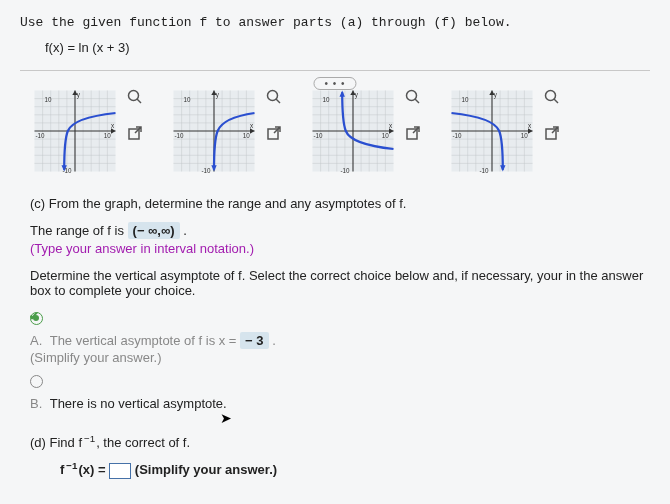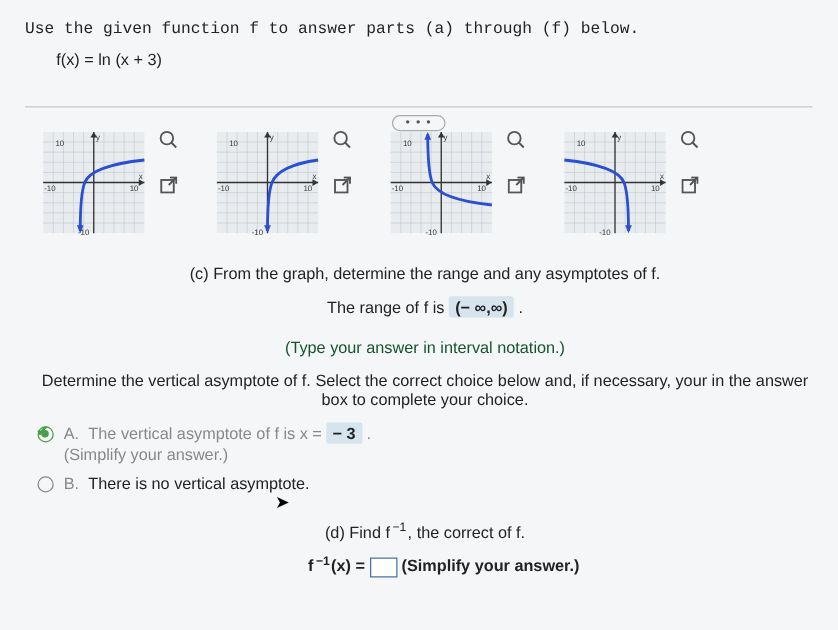--- a/index.html
+++ b/index.html
@@ -6,37 +6,37 @@
     margin: 0;
     padding: 15px 20px;
     font-family: Arial, sans-serif;
     font-size: 13px;
     color: #222;
     background: #f5f6f7;
     width: 670px;
     box-sizing: border-box;
   }
   .header-text { margin-bottom: 10px; font-family: Liberation Mono, monospace; }
-  .func-def { margin-left: 25px; margin-bottom: 30px; }
+  .func-def { margin-left: 25px; margin-bottom: 15px; }
   hr.sep { border: none; border-top: 1.5px solid #c8c8c8; margin: 8px 0 15px 0; position: relative;}
   .ellipsis-pill {
     position: absolute; left: 50%; top: -9px; transform: translateX(-50%);
     background: #f5f6f7; border: 1.5px solid #aaa; border-radius: 10px;
     padding: 0 10px; font-size: 10px; color: #555; letter-spacing: 1px;
   }
   .graphs-row { display: flex; gap: 25px; margin-bottom: 20px; margin-left:10px;}
   .graph-block { display: flex; gap: 6px; align-items:flex-start;}
   .graph-svg { border:none; }
   .side-icons { display:flex; flex-direction:column; gap:18px; margin-top:2px;}
   .icon-btn { width:18px; height:18px; display:flex; align-items:center; justify-content:center;
      color:#555;}
-  .section { margin: 8px 0 12px 10px; text-align: center; }
+  .section { margin: 8px 0 12px 10px; }
   .answer-box { background:#d6e4ed; padding:1px 5px; border-radius:2px; font-weight:bold;}
-  .hint { color:#14532d; margin-top:17px;}
-  .choice-row { display:flex; align-items:flex-start; gap:8px; margin:8px 0 4px 10px;}
+  .hint { color:#a21caf; margin-top:3px;}
+  .choice-row { display:flex; align-items:flex-start; gap:8px; margin:8px 0 4px 10px;flex-direction:column;}
   .radio { width:11px; height:11px; border:1.5px solid #888; border-radius:50%; margin-top:2px; flex-shrink:0; position:relative;}
   .radio.selected::after{content:'';position:absolute;left:1.5px;top:1.5px;width:6px;height:6px;border-radius:50%;background:#4a9d4a;}
   .radio.selected{border-color:#4a9d4a;}
   .check-mark{position:absolute;left:-2px;top:-4px;color:#4a9d4a;font-size:12px;font-weight:bold;}
   .muted{color:#888;}
   .choice-label{color:#888; margin-right:4px;}
   .input-box { display:inline-block; width:20px; height:14px; border:1px solid #4571a8; background:white; vertical-align:middle;}
   .cursor-arrow{ position:absolute; font-size:14px; color:#000;}
   sup { font-size:0.75em; vertical-align: super; line-height:0;}
 </style>

